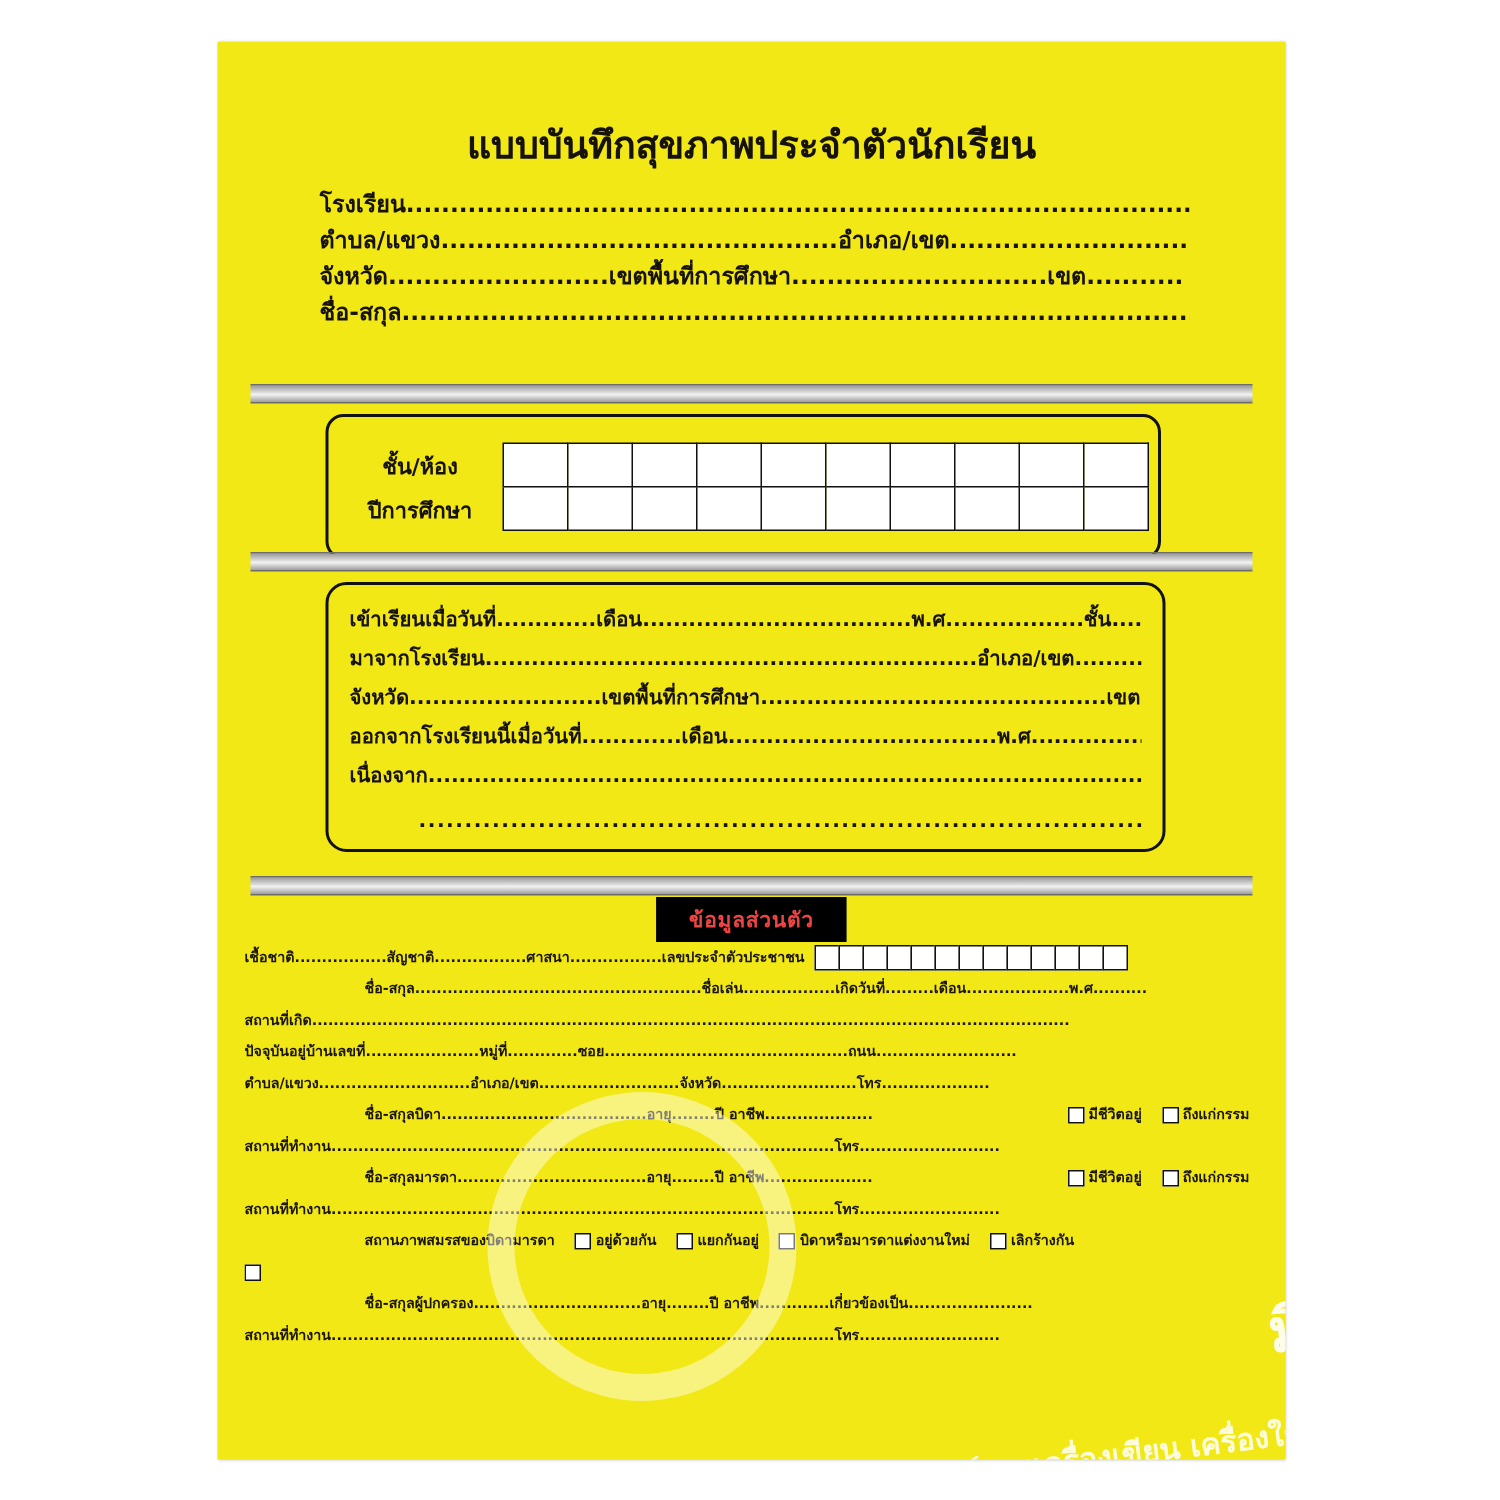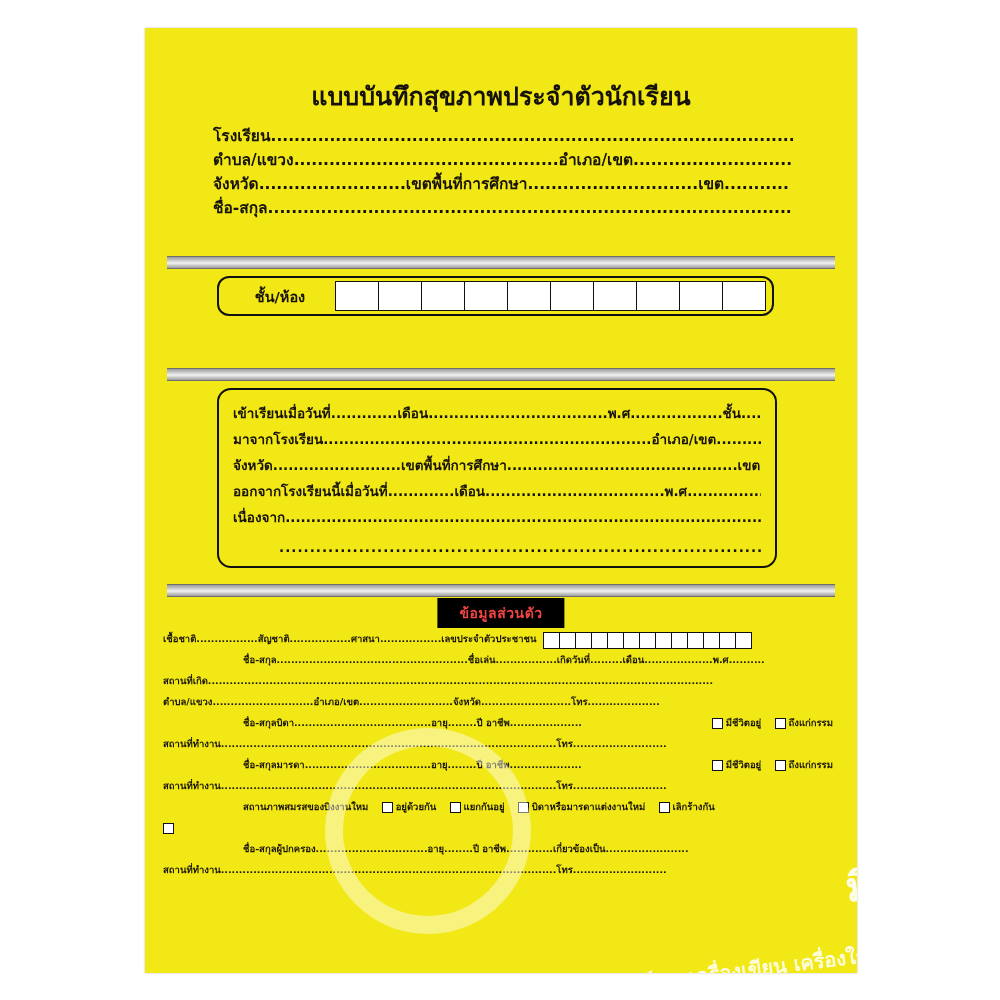--- a/index.html
+++ b/index.html
@@ -80,21 +80,21 @@
   #div3 { top: 556px; }
 
   
   .grid-wrap {
     position: absolute;
     left: 72px;
     top: 248px;
     border: 2px solid #111;
     border-radius: 12px;
     background: #f2e816;
-    padding: 3px 6px;
+    padding: 17px 6px;
   }
   table.gridtbl {
     border-collapse: collapse;
   }
   table.gridtbl td {
     border: 1.5px solid #111;
     height: 26px;
     background: #ffffff;
     width: 40px;
   }
@@ -265,20 +265,33 @@
             <td></td>
             <td></td>
             <td></td>
             <td></td>
             <td></td>
             <td></td>
             <td></td>
             <td></td>
             <td></td>
           </tr>
+          <tr>
+            <td class="rowlabel">ปีการศึกษา</td>
+            <td></td>
+            <td></td>
+            <td></td>
+            <td></td>
+            <td></td>
+            <td></td>
+            <td></td>
+            <td></td>
+            <td></td>
+            <td></td>
+          </tr>
         </tbody>
           </table>
       </div>
 
       <div class="divider" id="div2"></div>
 
       <div class="enrol-box">
         <div class="enrol-line">เข้าเรียนเมื่อวันที่.............เดือน...................................พ.ศ..................ชั้น.............</div>
         <div class="enrol-line">มาจากโรงเรียน................................................................อำเภอ/เขต.....................</div>
         <div class="enrol-line">จังหวัด.........................เขตพื้นที่การศึกษา.............................................เขต..........</div>
@@ -296,20 +309,21 @@
         <div class="pi-row">
           <span class="pi-lbl">เชื้อชาติ.................สัญชาติ.................ศาสนา.................เลขประจำตัวประชาชน</span>
           <span class="idboxes">
             <span></span><span></span><span></span><span></span><span></span><span></span><span></span><span></span><span></span><span></span><span></span><span></span><span></span>
           </span>
         </div>
 
         <div class="pi-row ind-2">ชื่อ-สกุล.....................................................ชื่อเล่น.................เกิดวันที่.........เดือน...................พ.ศ..........</div>
 
         <div class="pi-row">สถานที่เกิด............................................................................................................................................</div>
+        <div class="pi-row">ปัจจุบันอยู่บ้านเลขที่.....................หมู่ที่.............ซอย.............................................ถนน..........................</div>
         <div class="pi-row">ตำบล/แขวง............................อำเภอ/เขต..........................จังหวัด.........................โทร....................</div>
 
         <div class="pi-row ind-2">
           <span class="pi-lbl">ชื่อ-สกุลบิดา......................................อายุ........ปี อาชีพ....................</span>
           <span class="right-items">
             <span class="cbx first"></span><span>มีชีวิตอยู่</span>
             <span class="cbx"></span><span>ถึงแก่กรรม</span>
           </span>
         </div>
 
@@ -319,21 +333,21 @@
           <span class="pi-lbl">ชื่อ-สกุลมารดา...................................อายุ........ปี อาชีพ....................</span>
           <span class="right-items">
             <span class="cbx first"></span><span>มีชีวิตอยู่</span>
             <span class="cbx"></span><span>ถึงแก่กรรม</span>
           </span>
         </div>
 
         <div class="pi-row">สถานที่ทำงาน.............................................................................................โทร..........................</div>
 
         <div class="pi-row ind-2">
-          <span class="pi-lbl">สถานภาพสมรสของบิงงานใหม</span>
+          <span class="pi-lbl">สถานภาพสมรสของบิดามารดา</span>
           <span class="cbx"></span><span>อยู่ด้วยกัน</span>
           <span class="cbx"></span><span>แยกกันอยู่</span>
           <span class="cbx"></span><span>บิดาหรือมารดาแต่งงานใหม่</span>
           <span class="cbx"></span><span>เลิกร้างกัน</span>
         </div>
 
         <div class="pi-row">
           <span class="cbx first"></span>
         </div>
 

